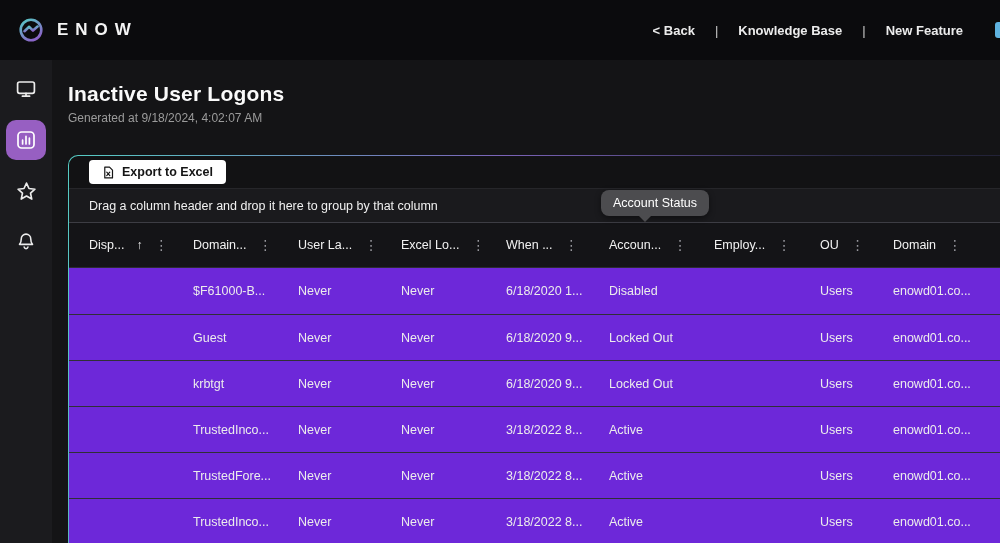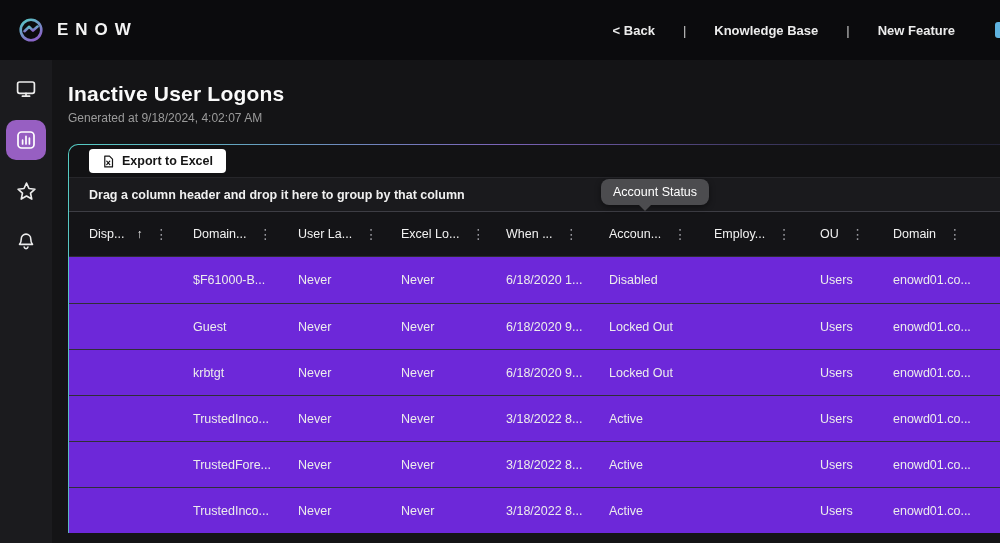--- a/index.html
+++ b/index.html
@@ -15,21 +15,21 @@
   .topbar {
     position: absolute; top: 0; left: 0; width: 1000px; height: 60px;
     background: #0b0b0d;
     display: flex; align-items: center; justify-content: space-between;
     padding-left: 18px; z-index: 10; overflow: hidden;
   }
   .brand { display: flex; align-items: center; gap: 13px; cursor: pointer; }
   .brand-text {
     font-size: 17px; font-weight: 600; letter-spacing: 7px; color: #f4f4f4;
   }
-  .topnav { display: flex; align-items: center; gap: 28px; white-space: nowrap; }
+  .topnav { display: flex; align-items: center; gap: 20px; white-space: nowrap; }
   .topnav .navlink { font-size: 13px; font-weight: 600; color: #ececec; cursor: pointer; }
   .topnav .navdivider { font-size: 13px; color: #c9c9c9; }
   .nav-sliver {
     width: 5px; height: 16px; border-radius: 3px 0 0 3px;
     background: #5fb3e0; margin-left: 12px;
   }
 
   
   .sidebar {
     position: absolute; top: 60px; left: 0; width: 52px; height: 483px;
@@ -46,42 +46,42 @@
   
   .main { position: absolute; top: 60px; left: 52px; width: 948px; height: 483px; }
   .page-title {
     margin: 22px 0 0 16px; font-size: 21px; font-weight: 700;
     color: #fafafa; letter-spacing: .2px;
   }
   .page-subtitle { margin: 5px 0 0 16px; font-size: 12px; color: #9b9b9b; }
 
   
   .panel {
-    position: absolute; left: 16px; top: 84px; width: 932px; height: 389px;
+    position: absolute; left: 16px; top: 95px; width: 932px; height: 389px;
     border-radius: 10px 0 0 0;
     background: linear-gradient(105deg, var(--accent-teal, #55cdc4) 0%, #7b63b8 42%, #2a2a45 75%, #1d1d2e 100%);
     padding: 1px 0 0 1px; overflow: hidden; z-index: 5;
   }
   .panel-inner {
     width: 100%; height: 100%; border-radius: 9px 0 0 0;
     background: #121214; position: relative; overflow: hidden;
   }
 
   .toolbar { height: 32px; display: flex; align-items: center; gap: 8px; padding-left: 20px; }
   .export-btn {
     display: inline-flex; align-items: center; gap: 7px;
     height: 24px; padding: 0 13px;
     background: var(--button-bg, #ffffff); color: #151515;
     border: none; border-radius: 4px;
     font-family: inherit; font-size: 12.5px; font-weight: 700; cursor: pointer;
   }
   .groupbar {
     height: 35px; display: flex; align-items: center; padding-left: 20px;
     background: #1a1a1d; border-top: 1px solid #26262a; border-bottom: 1px solid #3d3d44;
-    font-size: 12.5px; color: #f0f0f0; font-weight: bold;
+    font-size: 12.5px; color: #f0f0f0;
   }
 
   
   .tooltip {
     position: absolute; left: 532px; top: 34px; z-index: 20;
     background: var(--tooltip-bg, #4c4c4f); color: #ffffff;
     font-size: 12.5px; padding: 6px 12px; border-radius: 8px;
     box-shadow: 0 2px 6px rgba(0,0,0,.45);
   }
   .tooltip::after {

